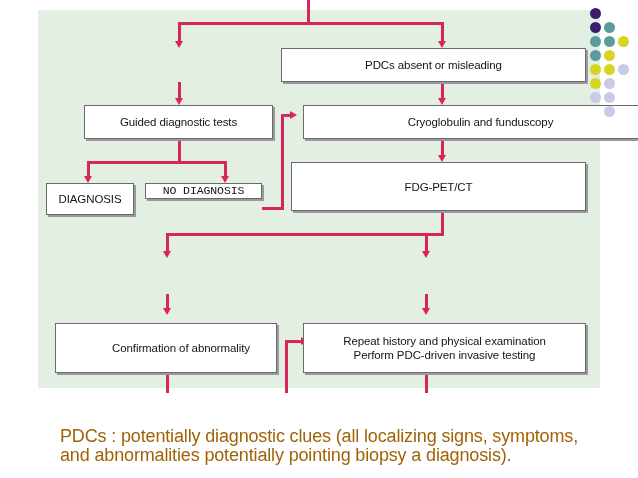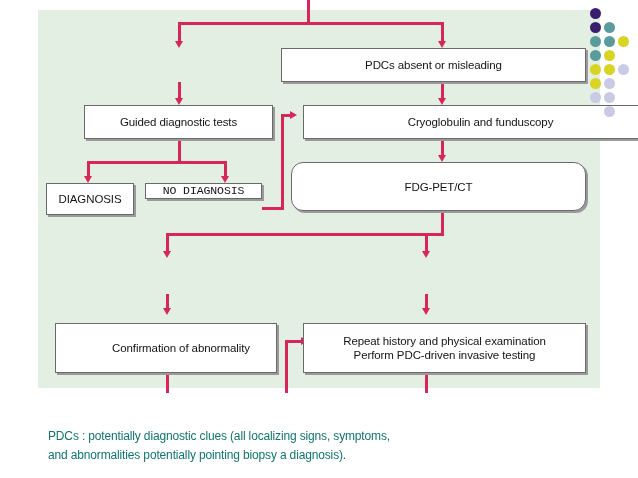--- a/index.html
+++ b/index.html
@@ -87,25 +87,25 @@
   .dot {
     position: absolute;
     width: 11px;
     height: 11px;
     border-radius: 50%;
   }
 
   
   #caption {
     position: absolute;
-    left: 48px;
+    left: 60px;
     top: 427px;
     width: 560px;
-    color: #0f766e;
-    font-size: 12px;
+    color: #a16207;
+    font-size: 18px;
     line-height: 19px;
     letter-spacing: -0.15px;
   }
   #caption div { white-space: pre; }
 </style>
 </head>
 <body>
 
 <div id="slide">
 
@@ -177,21 +177,21 @@
     </div>
 
     <div class="fbox" style="left:8px; top:173px; width:88px; height:32px;">
       <span>DIAGNOSIS</span>
     </div>
 
     <div class="fbox" style="left:107px; top:173px; width:117px; height:16px;font-family:Liberation Mono, monospace;">
       <span>NO DIAGNOSIS</span>
     </div>
 
-    <div class="fbox" style="left:253px; top:152px; width:295px; height:49px; flex-direction:column;border-radius:12px;">
+    <div class="fbox" style="left:253px; top:152px; width:295px; height:49px; flex-direction:column;">
       <span>FDG-PET/CT</span>
     </div>
 
 
 
     <div class="fbox" style="left:17px; top:313px; width:222px; height:50px; flex-direction:row;padding-left:30px;">
       <span>Confirmation of abnormality</span>
     </div>
 
     <div class="fbox" style="left:265px; top:313px; width:283px; height:50px; flex-direction:column;">

